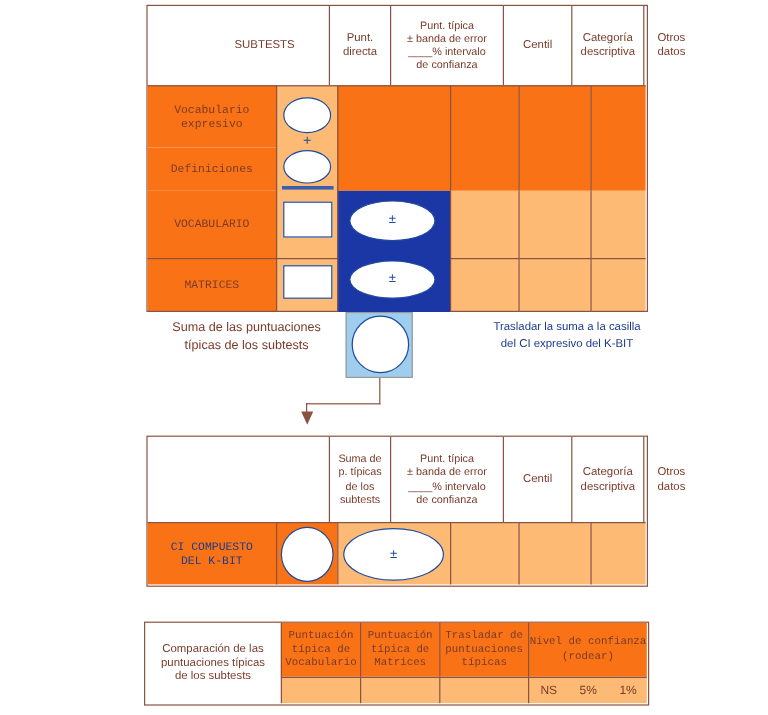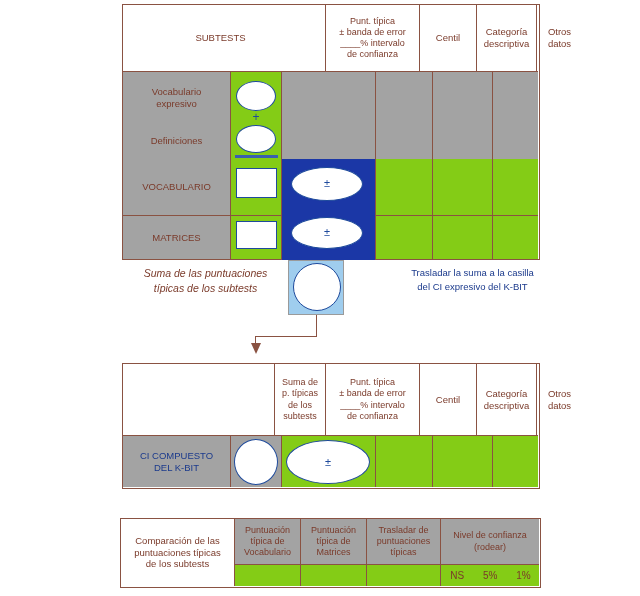--- a/index.html
+++ b/index.html
@@ -26,23 +26,23 @@
     justify-content:center;
     text-align:center;
     line-height:1.25;
     color:#7a3a2a;
     font-size:9.5px;
     overflow:hidden;
   }
   .bl{border-left:1.1px solid #8a5242;}
   .bt{border-top:1.1px solid #8a5242;}
   .bb{border-bottom:1.1px solid #8a5242;}
-  .lb{background:#a3a3a3;}   
+  .lb{background:#f97316;font-family:Liberation Mono, monospace;}   
   .navy{background:#1b37a6;} 
-  .wh{background:#84cc16;}
+  .wh{background:#fdba74;}
 
   .hdr{color:#7a3a2a;font-size:9.5px;margin-left:44px;}
 
   
   .oval{
     position:absolute;
     border:1.6px solid #1e4a9c;
     border-radius:50%;
     background:#ffffff;
     box-sizing:border-box;
@@ -72,21 +72,21 @@
     color:#1e4a9c;
     font-size:11px;
     text-align:center;
   }
   .note{
     position:absolute;
     text-align:center;
     line-height:1.45;
     font-size:10.5px;
   }
-  .note.brown{color:#7a3a2a;font-style:italic;}
+  .note.brown{color:#7a3a2a;}
   .note.blue{color:#1b3a8c;}
 
   
   .ln{position:absolute;background:#8a5242;}
   .arrowhead{
     position:absolute;
     width:0;height:0;
     border-left:5px solid transparent;
     border-right:5px solid transparent;
     border-top:11px solid #8a5242;
@@ -106,20 +106,22 @@
   }
 </style>
 </head>
 <body>
 
 <div class="stage">
 
   <div class="tbl" style="left:122px;top:4px;width:418px;height:256px;">
 
     <div class="cell hdr" style="left:0;top:0;width:107px;height:66px;white-space:pre-line;">SUBTESTS</div>
+    <div class="cell hdr bl" style="left:107px;top:0;width:51px;height:66px;white-space:pre-line;">Punt.
+directa</div>
     <div class="cell hdr bl" style="left:158px;top:0;width:94px;height:66px;white-space:pre-line;font-size:9px;">Punt. típica
 ± banda de error
 ____% intervalo
 de confianza</div>
     <div class="cell hdr bl" style="left:252px;top:0;width:57px;height:66px;white-space:pre-line;">Centil</div>
     <div class="cell hdr bl" style="left:309px;top:0;width:60px;height:66px;white-space:pre-line;">Categoría
 descriptiva</div>
     <div class="cell hdr bl" style="left:369px;top:0;width:46px;height:66px;white-space:pre-line;">Otros
 datos</div>
 

